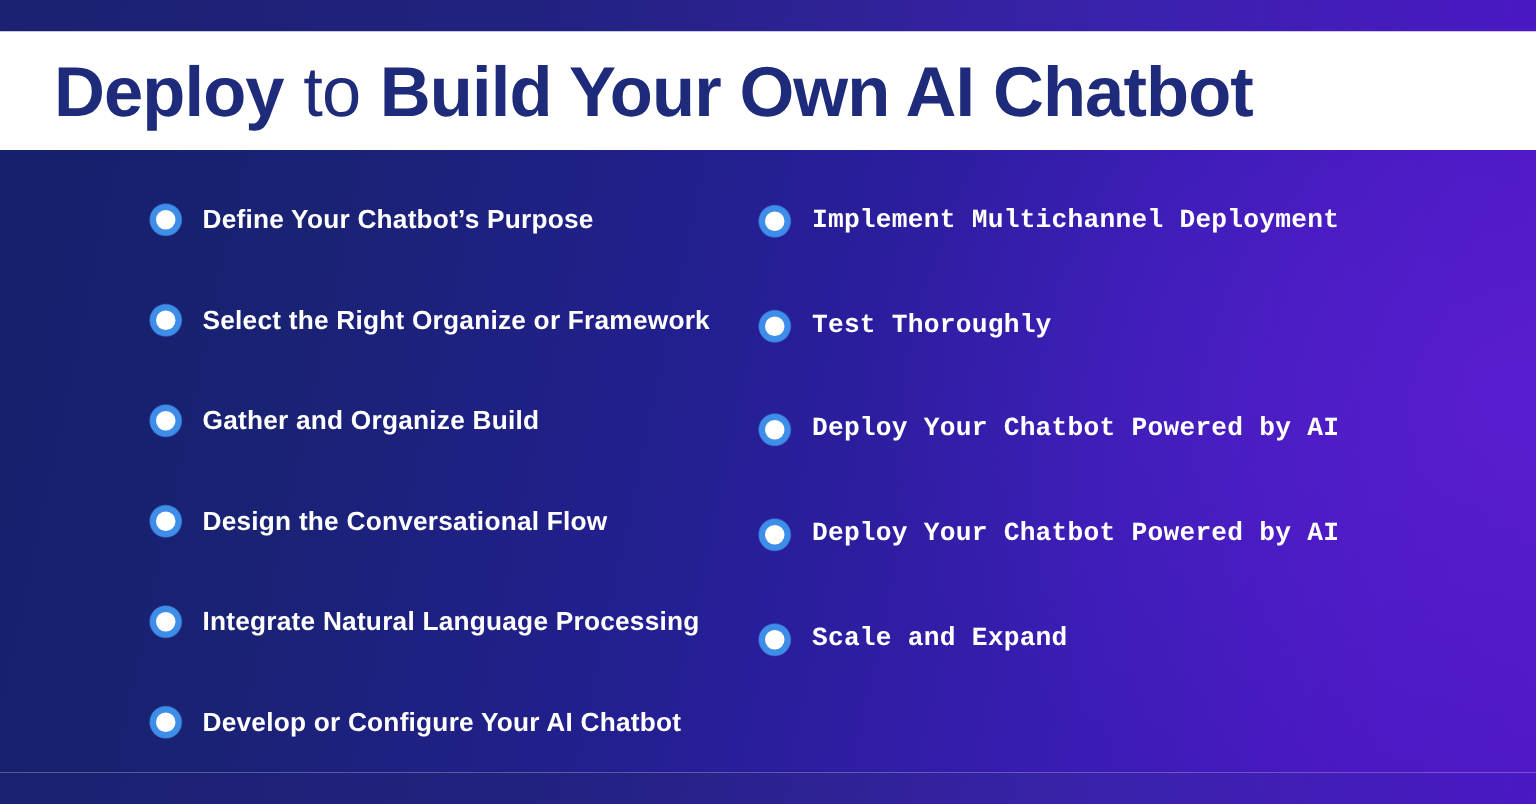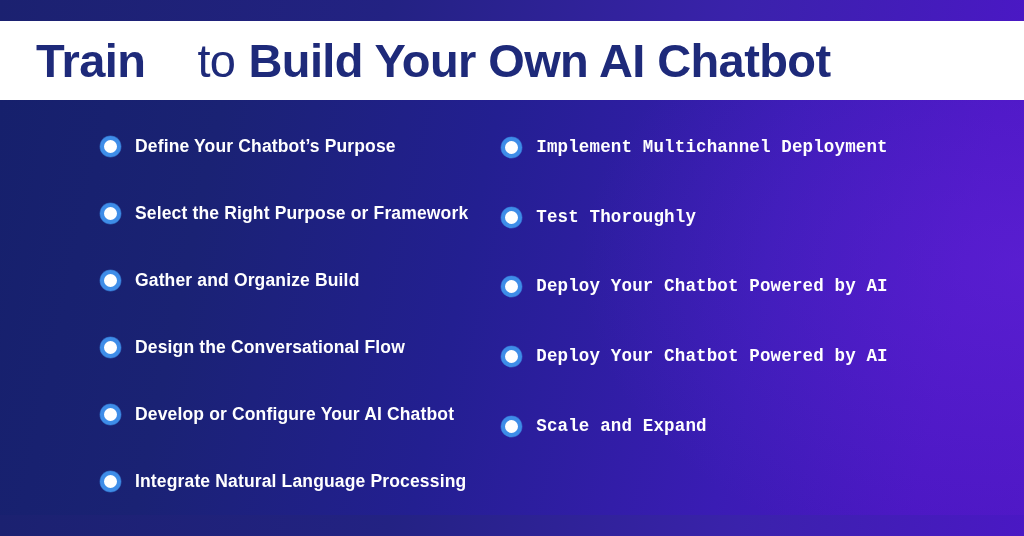--- a/index.html
+++ b/index.html
@@ -54,21 +54,20 @@
     margin: 0;
     font-size: 47px;
     line-height: 1;
     letter-spacing: -0.6px;
     color: #1e2a7a;
     font-weight: 700;
     white-space: nowrap;
   }
   .title .light {
     font-weight: 400;
-    margin-left: 39px;
   }
   .title .sp {
     letter-spacing: 0;
   }
 
   
   .body-area {
     position: absolute;
     top: 100px;
     left: 0;
@@ -147,50 +146,50 @@
   }
 </style>
 </head>
 <body>
 
 <div class="infographic">
 
   <div class="edge-strip top"></div>
 
   <div class="title-band">
-    <h1 class="title"><span>Train</span><span class="sp"> </span><span class="light">to</span><span class="sp"> </span><span>Build Your Own AI Chatbot</span></h1>
+    <h1 class="title"><span>Deploy</span><span class="sp"> </span><span class="light">to</span><span class="sp"> </span><span>Build Your Own AI Chatbot</span></h1>
   </div>
 
   <div class="body-area">
     <div class="columns">
 
       <div class="column left">
         <div class="step-item">
           <span class="bullet"></span>
           <span class="step-label">Define Your Chatbot’s Purpose</span>
         </div>
         <div class="step-item">
           <span class="bullet"></span>
-          <span class="step-label">Select the Right Purpose or Framework</span>
+          <span class="step-label">Select the Right Organize or Framework</span>
         </div>
         <div class="step-item">
           <span class="bullet"></span>
           <span class="step-label">Gather and Organize Build</span>
         </div>
         <div class="step-item">
           <span class="bullet"></span>
           <span class="step-label">Design the Conversational Flow</span>
         </div>
         <div class="step-item">
           <span class="bullet"></span>
+          <span class="step-label">Integrate Natural Language Processing</span>
+        </div>
+        <div class="step-item">
+          <span class="bullet"></span>
           <span class="step-label">Develop or Configure Your AI Chatbot</span>
-        </div>
-        <div class="step-item">
-          <span class="bullet"></span>
-          <span class="step-label">Integrate Natural Language Processing</span>
         </div>
       </div>
 
       <div class="column right">
         <div class="step-item">
           <span class="bullet"></span>
           <span class="step-label">Implement Multichannel Deployment</span>
         </div>
         <div class="step-item">
           <span class="bullet"></span>

